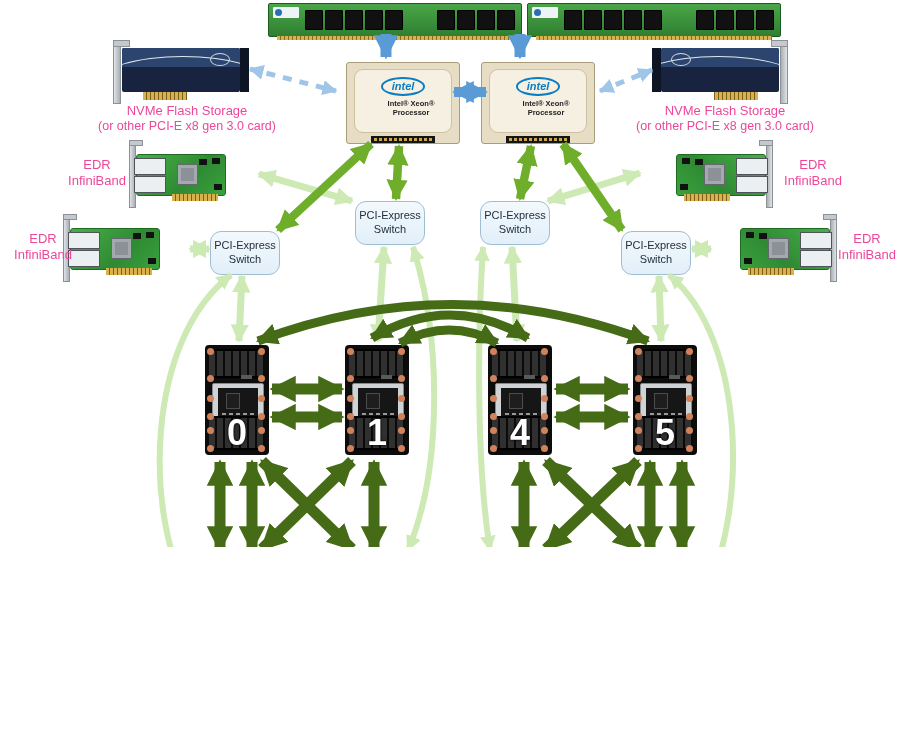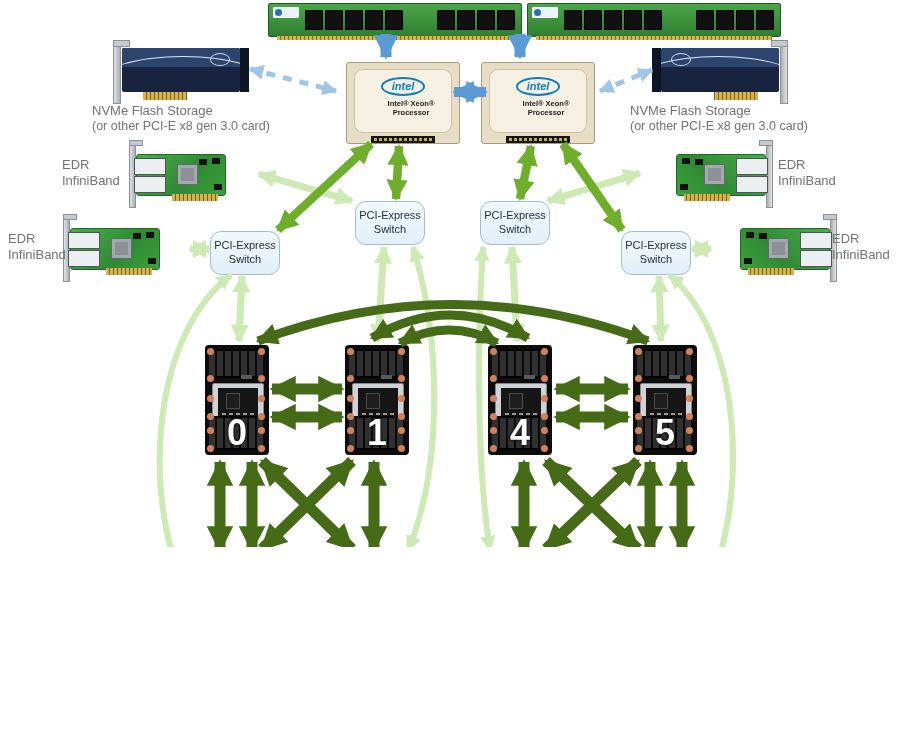--- a/index.html
+++ b/index.html
@@ -1,19 +1,19 @@
 <!DOCTYPE html>
 <html><head>
 <meta charset="utf-8">
 <style>
   html,body{margin:0;padding:0;background:#fff;}
   #stage{position:relative;width:900px;height:547px;background:#fff;overflow:hidden;
          font-family:"Liberation Sans",sans-serif;}
   
-  .lbl{position:absolute;color:#737373;line-height:1.22;}
+  .lbl{position:absolute;text-align:center;color:#ec4899;line-height:1.22;}
   
   .psw{position:absolute;width:68px;height:42px;background:linear-gradient(#f3f9fd,#e2eff9);
        border:1.5px solid #9fbed2;border-radius:11px;display:flex;flex-direction:column;
        align-items:center;justify-content:center;font-size:11px;color:#21303f;line-height:1.25;}
   
   .cpu{position:absolute;width:112px;height:80px;background:#e6ddc4;border:1px solid #a99d79;border-radius:3px;}
   .cpu .lid{position:absolute;left:7px;right:7px;top:6px;bottom:10px;background:#f5f0e1;
             border:1px solid #cdc1a0;border-radius:9px;text-align:center;overflow:hidden;}
   .cpu .intel{display:inline-block;margin-top:7px;border:2px solid #0a7dc4;border-radius:50%;
               padding:1px 9px 2px 9px;color:#0a7dc4;font-style:italic;font-weight:bold;font-size:11px;}

